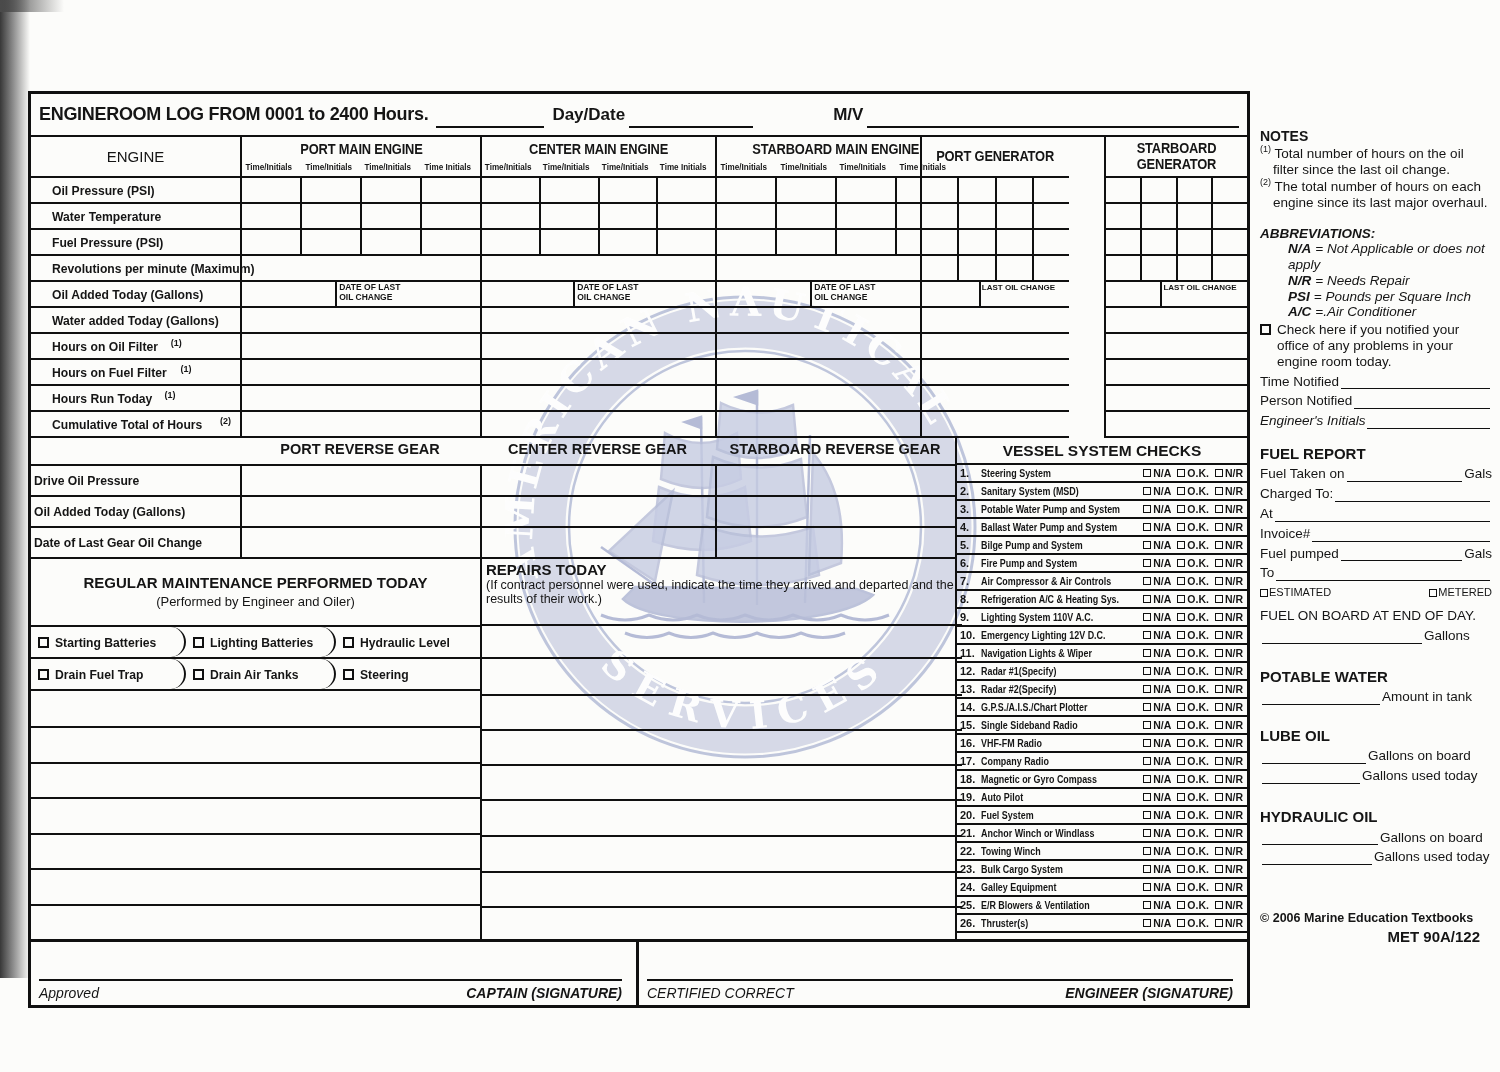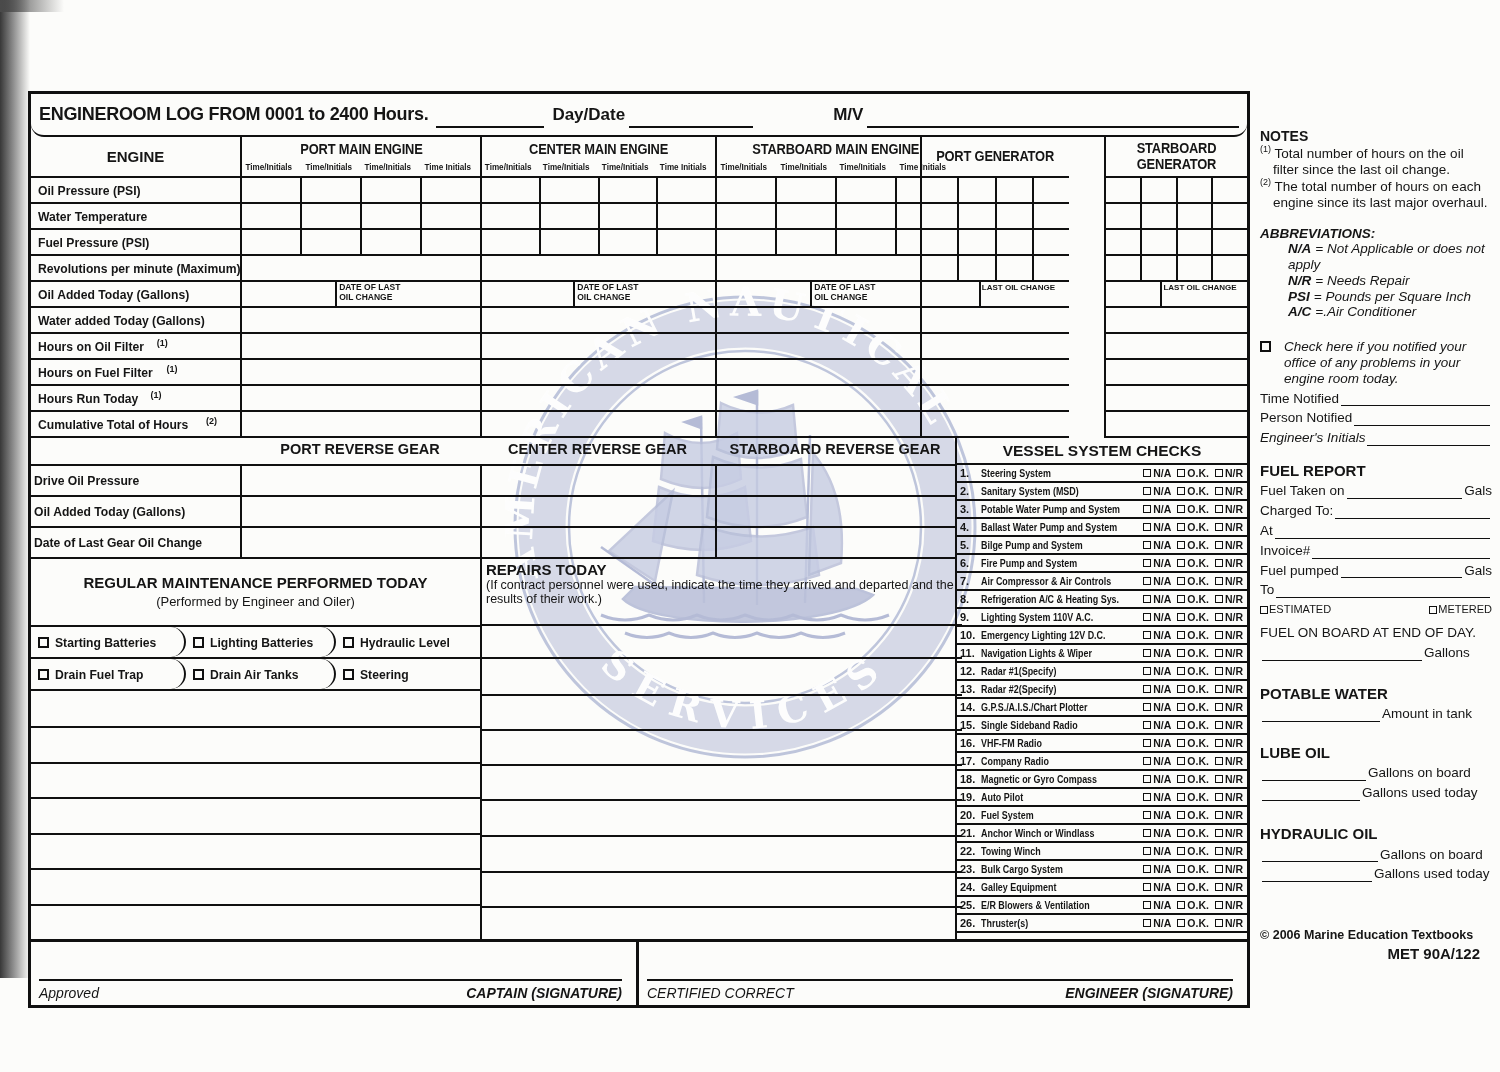--- a/index.html
+++ b/index.html
@@ -17,31 +17,31 @@
 
   
   .watermark{position:absolute;left:505px;top:285px;opacity:.65;pointer-events:none;}
 
   
   .form{position:absolute;left:28px;top:91px;width:1222px;height:917px;
     border:3px solid #101010;background:transparent;}
   .abs{position:absolute;}
 
   .title-row{left:0;top:0;width:1216px;height:43px;border-bottom:2px solid #101010;
-    display:flex;align-items:center;padding:0 8px;border-radius:13px;}
+    display:flex;align-items:center;padding:0 8px;}
   .title-row h1{font-size:18px;font-weight:bold;letter-spacing:-.3px;white-space:nowrap;}
   .blank{border-bottom:2px solid #101010;height:15px;align-self:flex-end;margin-bottom:7px;}
   .tlbl{font-size:17px;font-weight:bold;margin:0 4px 0 8px;white-space:nowrap;}
 
   
   .etable{left:0;top:43px;width:1216px;height:301px;}
   .col-labels{position:absolute;left:0;top:0;width:209px;height:301px;}
   .corner{height:41px;border-bottom:2px solid #101010;display:flex;align-items:center;justify-content:center;
-    font-weight:bold;font-size:15px;}
-  .rlabel{height:26px;border-bottom:2px solid #101010;display:flex;align-items:center;padding-left:7px;
+    font-weight:normal;font-size:15px;}
+  .rlabel{height:26px;border-bottom:2px solid #101010;display:flex;align-items:center;padding-left:21px;
     font-weight:bold;font-size:13.5px;white-space:nowrap;}
   .rlabel sup{font-size:9px;margin-left:1px;transform:translateY(-3px);}
   .sec{position:absolute;top:0;height:301px;border-left:2px solid #101010;}
   .sec-head{height:41px;border-bottom:2px solid #101010;display:flex;flex-direction:column;}
   .sec-title{flex:1;display:flex;align-items:center;justify-content:center;font-weight:bold;font-size:14px;
     text-align:center;line-height:1.1;letter-spacing:-.2px;}
   .subrow{height:14px;display:flex;}
   .subrow span{flex:1;text-align:center;font-weight:bold;font-size:9px;white-space:nowrap;}
   .erow{height:26px;border-bottom:2px solid #101010;display:flex;}
   .erow .c{flex:1;border-right:2px solid #101010;}
@@ -101,21 +101,21 @@
   .bd{font-weight:bold;font-style:italic;}
 
   
   .sidebar{position:absolute;left:1260px;top:128px;width:232px;font-size:13.5px;line-height:1.17;}
   .sb-title{font-weight:bold;font-size:14px;}
   .note{padding-left:13px;text-indent:-13px;}
   .note sup{font-size:9px;}
   .abbr{font-style:italic;margin-top:15px;}
   .abbr-item{padding-left:28px;}
   .abbr-item .term{font-weight:bold;}
-  .checkhere{margin-top:19px;display:flex;gap:13px;font-style:italic;}
+  .checkhere{margin-top:2px;display:flex;gap:6px;}
   .checkhere .cb{margin-top:2px;}
   .srow{display:flex;align-items:flex-end;margin-top:4px;}
   .srow .ul{flex:1;border-bottom:1.5px solid #101010;height:15px;margin:0 2px;}
   .srow .slabel{white-space:nowrap;}
   .fuel-title{font-weight:bold;font-size:15px;margin-top:16px;}
   .estmet{display:flex;justify-content:space-between;margin-top:5px;font-size:11px;}
   .estmet .opt{display:flex;align-items:center;gap:1px;}
   .cb.small{width:8px;height:8px;border-width:1.5px;}
   .fob{margin-top:9px;}
   .sb-sect{font-weight:bold;font-size:15px;}

